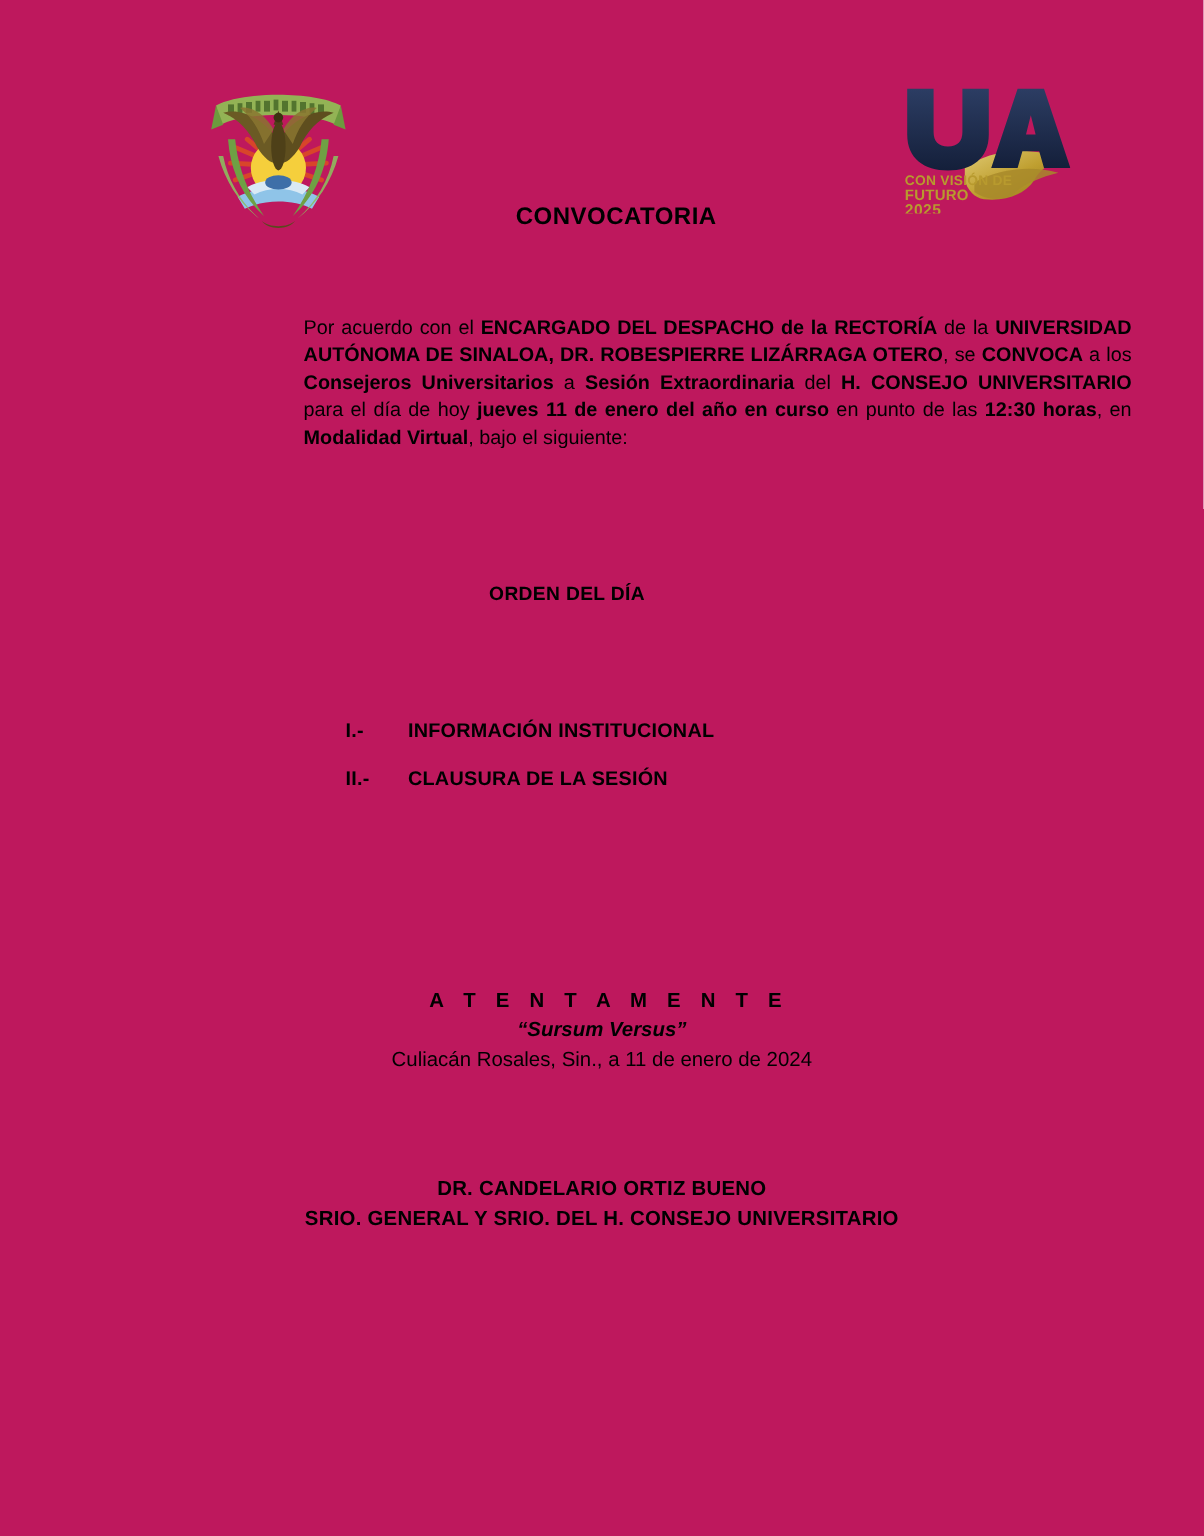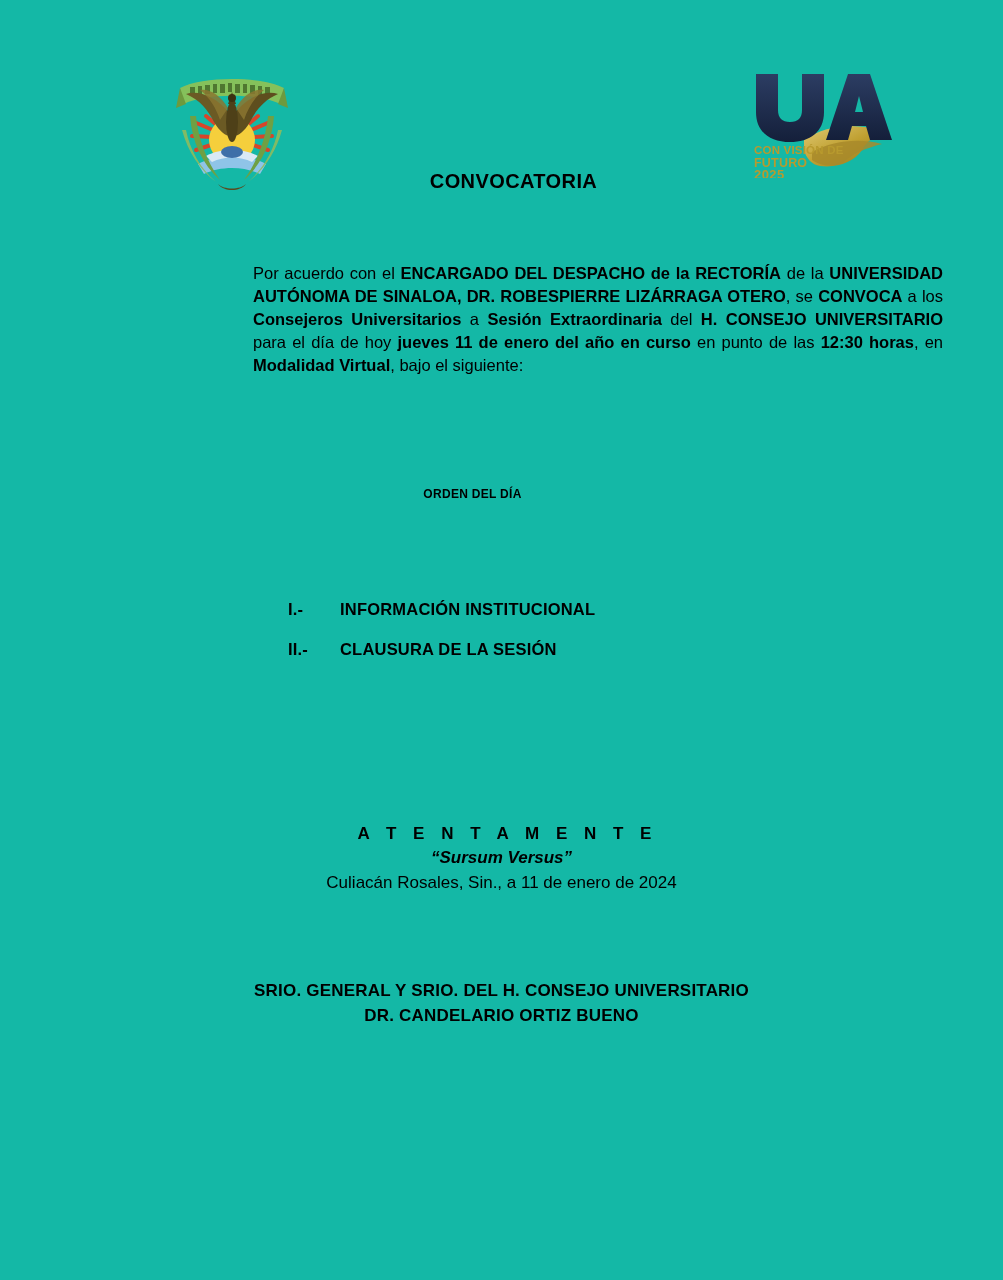--- a/index.html
+++ b/index.html
@@ -14,21 +14,21 @@
     position: relative;
     font-family: "Liberation Sans", sans-serif;
     color: #000000;
     overflow: hidden;
   }
 
   .page {
     position: relative;
     width: 1003px;
     height: 1280px;
-    background: #14b8a6;
+    background: #be185d;
   }
 
   
   .crest {
     position: absolute;
     left: 172px;
     top: 60px;
     width: 120px;
     height: 135px;
   }
@@ -69,21 +69,21 @@
   }
   .body-block b { font-weight: bold; }
 
   
   .agenda-title {
     position: absolute;
     left: 0;
     top: 487px;
     width: 945px;
     text-align: center;
-    font-size: 12px;
+    font-size: 16px;
     font-weight: bold;
     letter-spacing: 0.3px;
   }
 
   .agenda-list {
     position: absolute;
     left: 288px;
     top: 600px;
     width: 600px;
     font-size: 16.5px;
@@ -251,17 +251,17 @@
     </div>
   </div>
 
   <div class="closing">
     <div class="atentamente">A T E N T A M E N T E</div>
     <div class="motto">“Sursum Versus”</div>
     <div class="place-date">Culiacán Rosales, Sin., a 11 de enero de 2024</div>
   </div>
 
   <div class="signature">
+    <div>DR. CANDELARIO ORTIZ BUENO</div>
     <div>SRIO. GENERAL Y SRIO. DEL H. CONSEJO UNIVERSITARIO</div>
-    <div>DR. CANDELARIO ORTIZ BUENO</div>
   </div>
 
 </div>
 
 </body></html>

